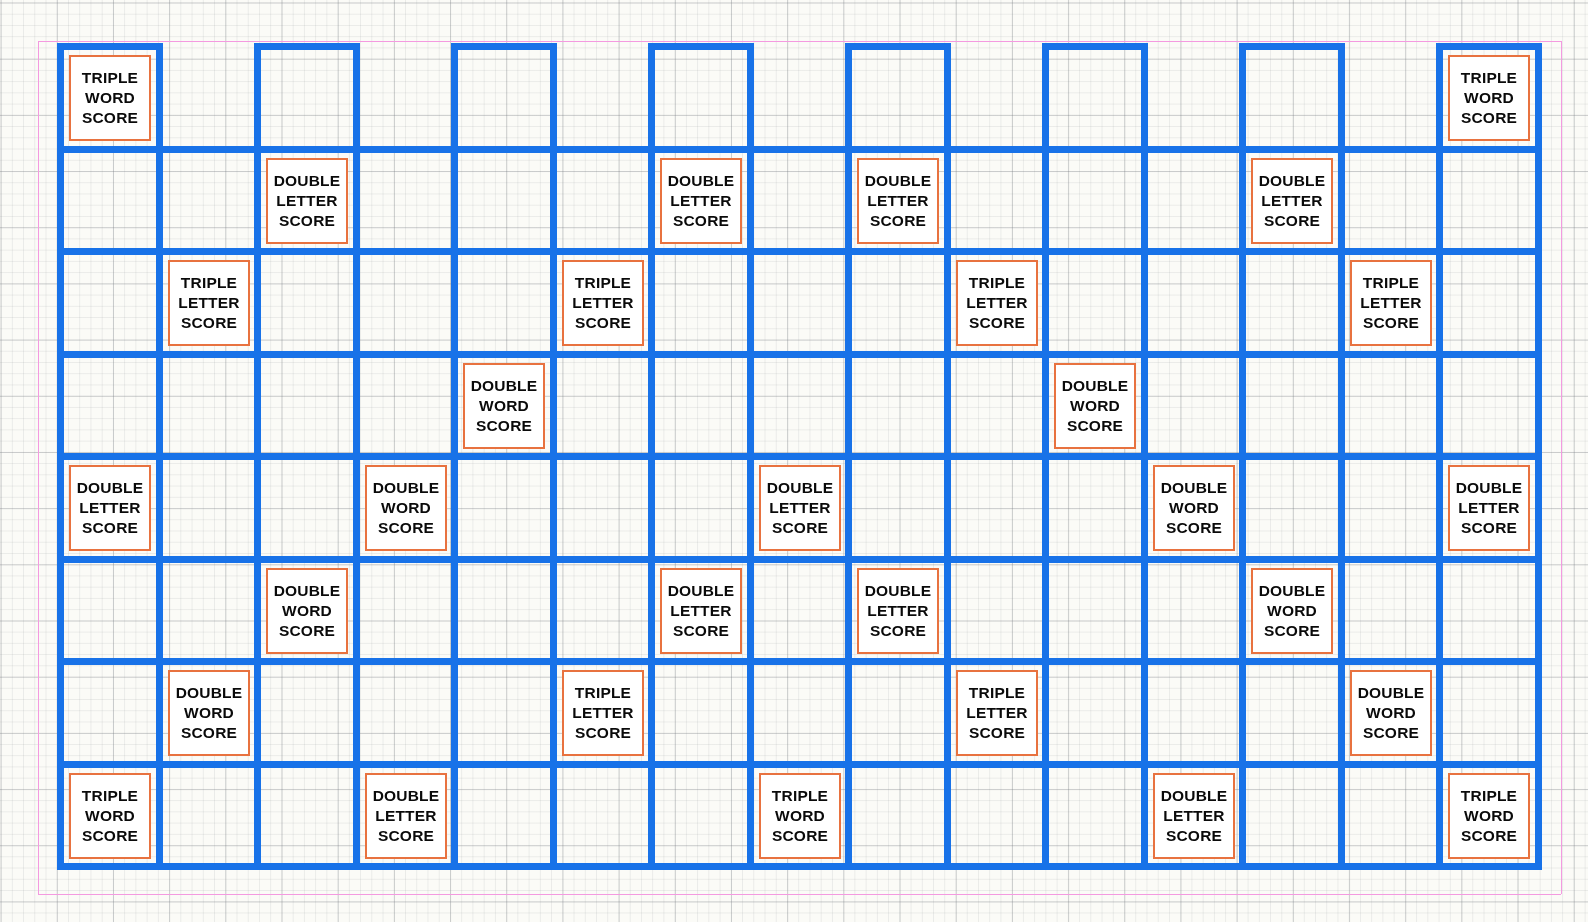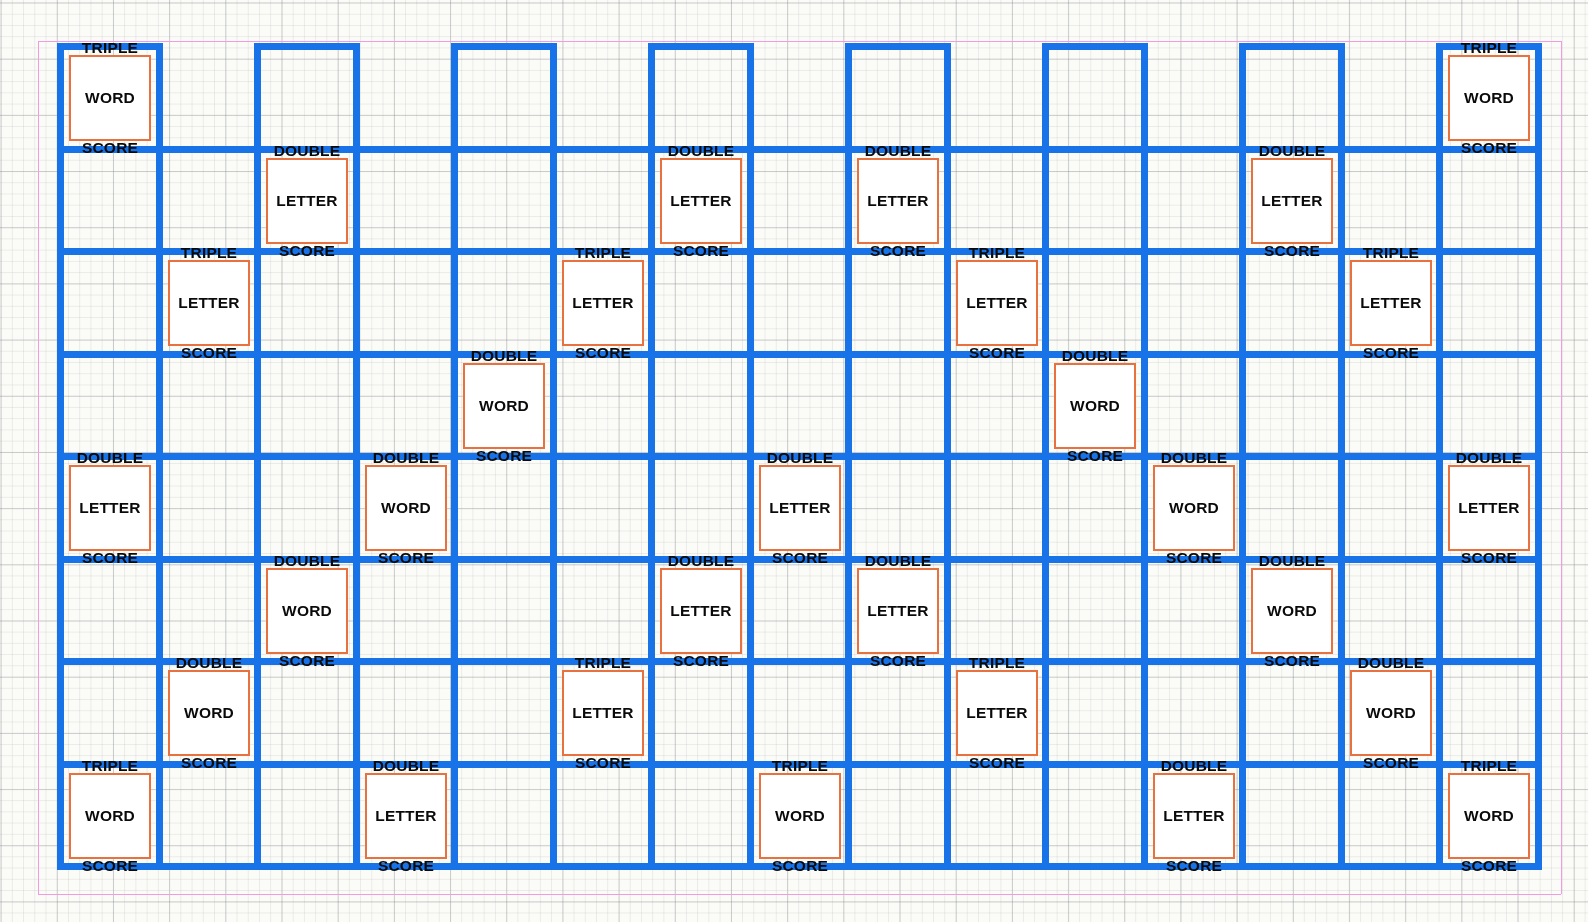--- a/index.html
+++ b/index.html
@@ -51,21 +51,20 @@
     display:flex;
     flex-direction:column;
     align-items:center;
     justify-content:center;
     line-height:1.30;
     color:#0a0a0a;
     font-weight:700;
     font-size:15.5px;
     letter-spacing:.2px;
     text-align:center;
-    gap:30px;
   }
   .tile span{display:block;white-space:nowrap;}
 </style>
 </head>
 <body>
 
 <div id="graph-paper"></div>
 
 <div id="guides">
     <div class="guide v" style="left: 38px; top: 41px; height: 853px;"></div>

